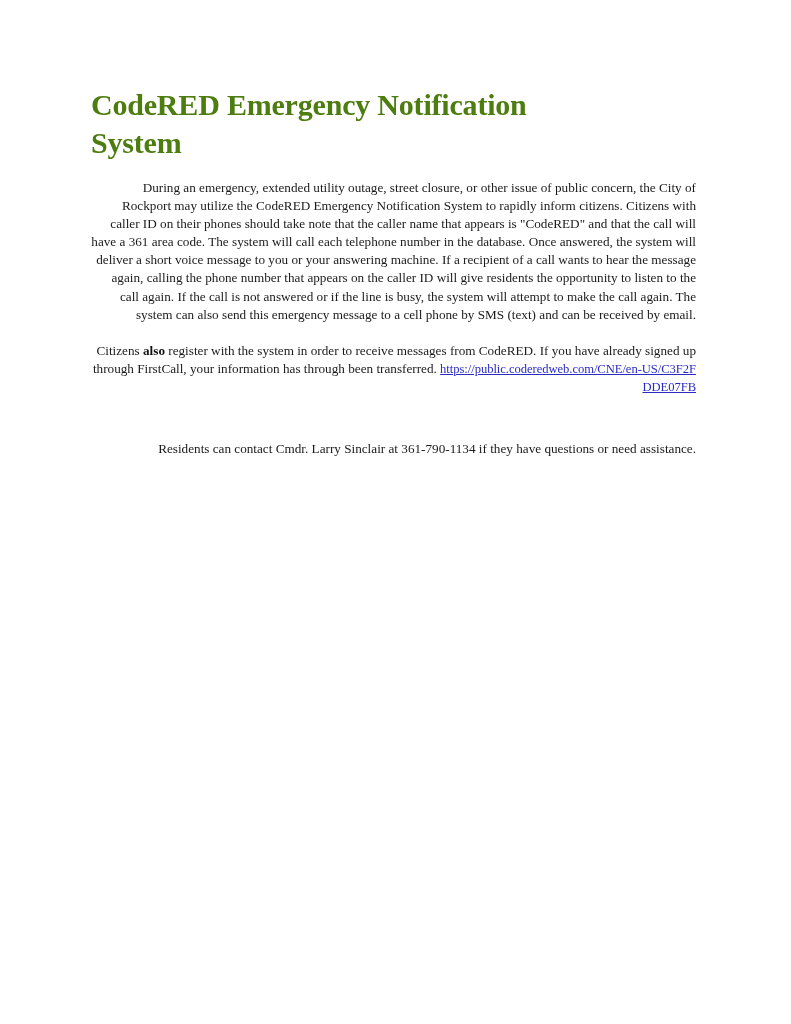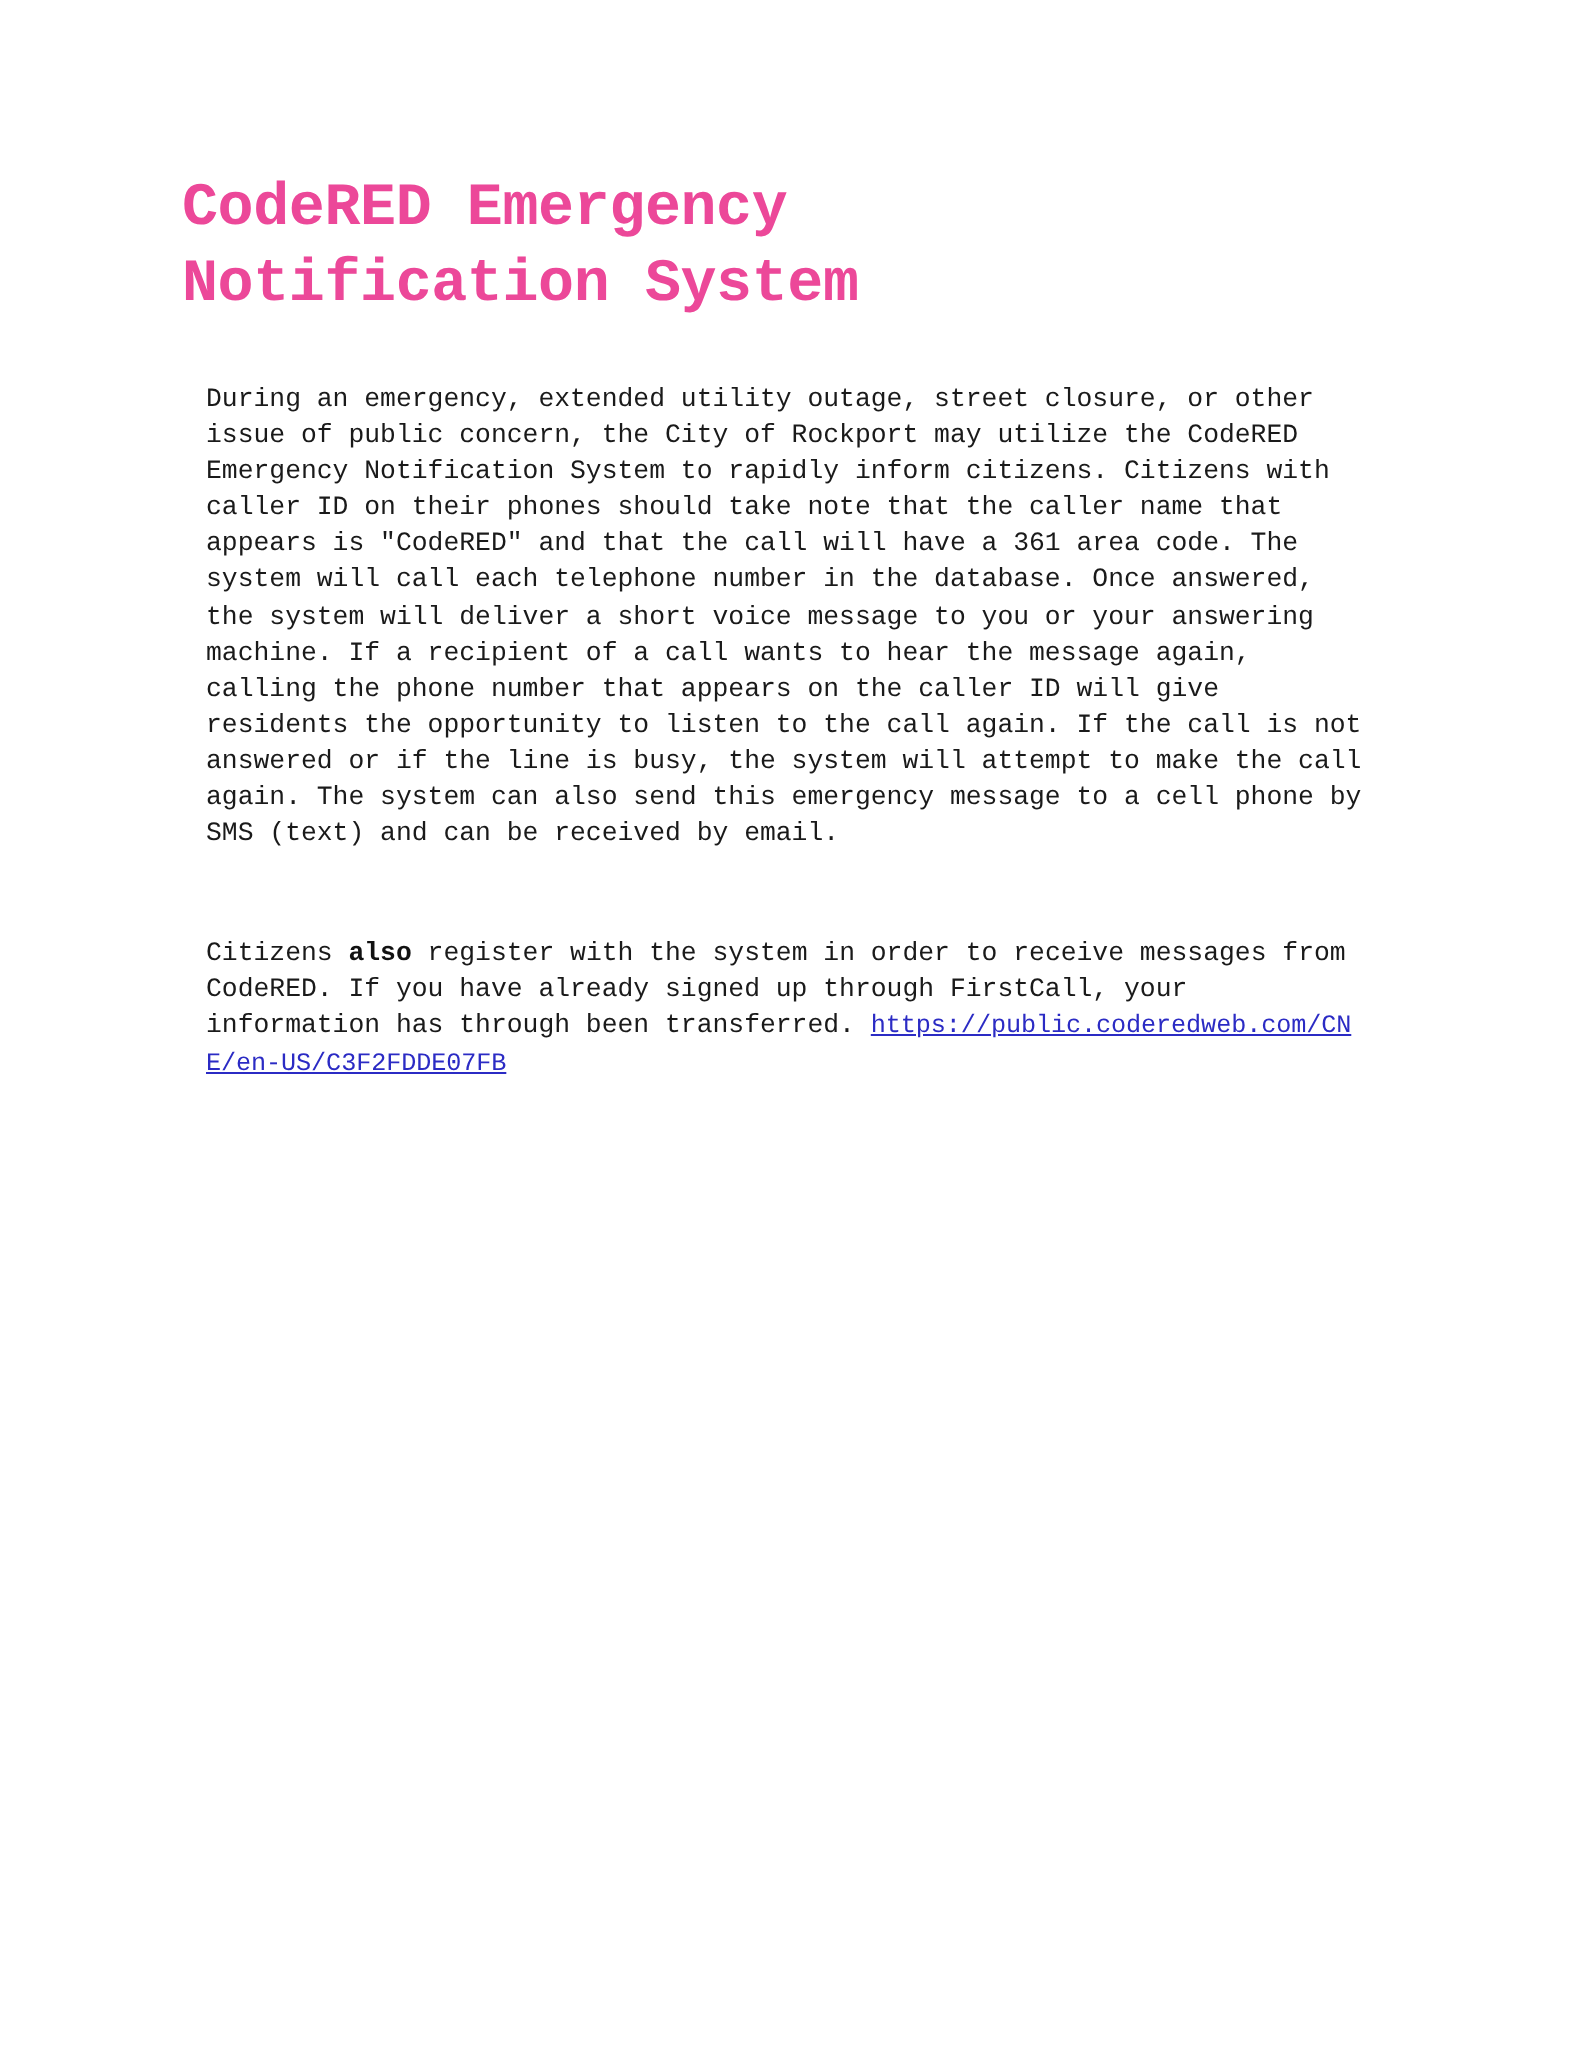--- a/index.html
+++ b/index.html
@@ -21,35 +21,35 @@
     overflow: hidden;
   }
   .content {
     position: absolute;
     left: 91px;
     top: 86px;
     width: 605px;
   }
   .doc-title {
     margin: 0 0 0 0;
-    font-family: Liberation Mono, monospace;
+    font-family: Liberation Serif, serif;
     font-size: 30px;
     line-height: 38px;
     font-weight: bold;
-    color: #ec4899;
+    color: #4d7c0f;
     letter-spacing: -0.2px;
     max-width: 520px;
   }
   .para {
-    margin: 12px;
-    font-family: Liberation Mono, monospace;
+    margin: 0;
+    font-family: Liberation Serif, serif;
     font-size: 13.2px;
     line-height: 18.1px;
     color: #1a1a1a;
-    text-align: left;
+    text-align: right;
   }
   .gap-title {
     height: 17px;
   }
   .gap-para {
     height: 18px;
   }
   .gap-para-wide {
     height: 22px;
   }
@@ -85,15 +85,16 @@
 
     <div class="gap-para"></div>
 
     <p class="para"><span>Citizens </span><span class="strong">also</span><span> register with the system in order to receive messages from CodeRED. If you have already signed up through FirstCall, your information has through been transferred. </span><a class="doc-link" href="#">https://public.coderedweb.com/CNE/en-US/C3F2FDDE07FB</a></p>
 
     <div class="gap-para-wide"></div>
 
 
     <div class="gap-para-wide"></div>
 
+    <p class="para">Residents can contact Cmdr. Larry Sinclair at 361-790-1134 if they have questions or need assistance.</p>
 
   </div>
 </div>
 
 </body></html>

